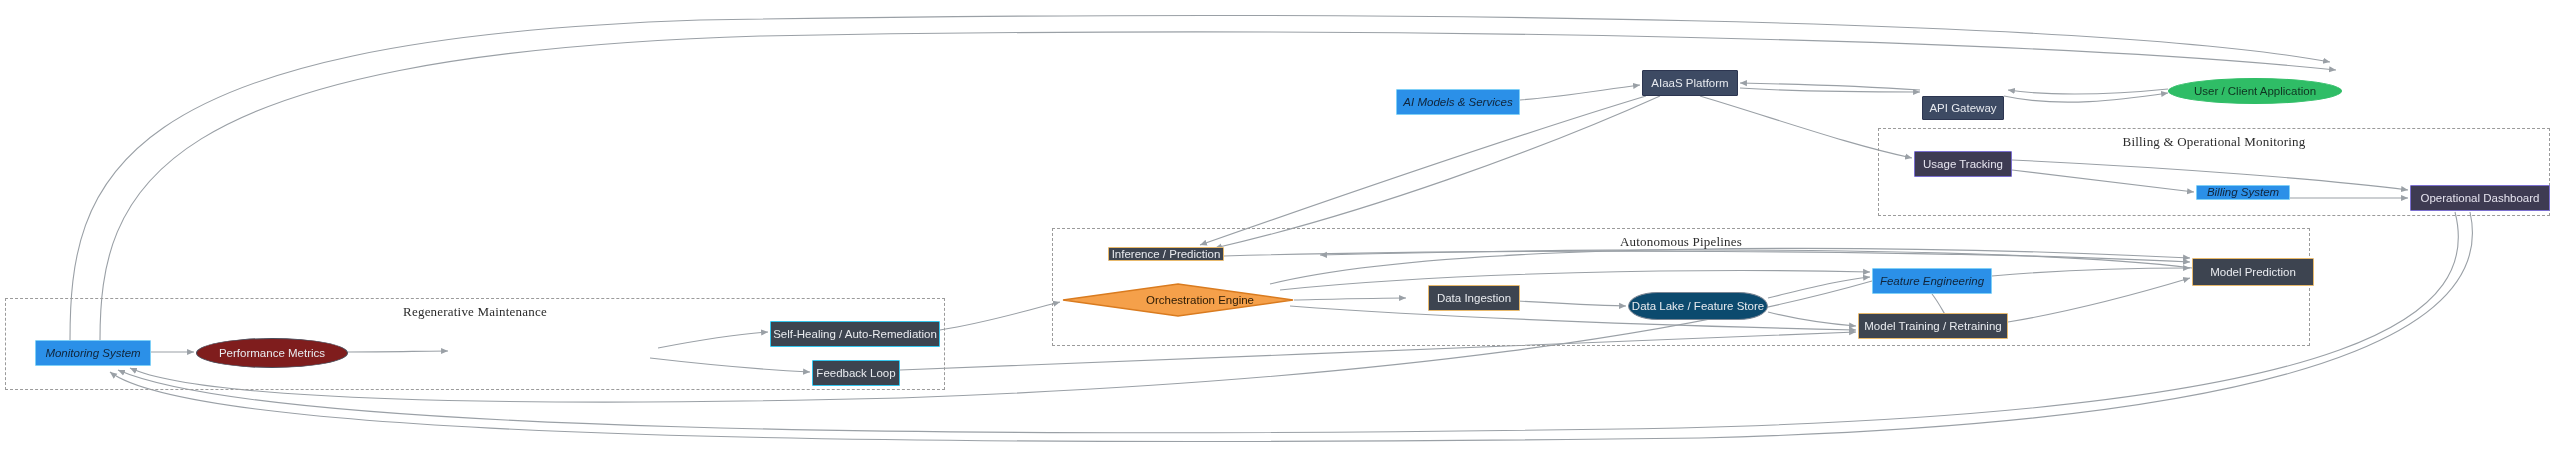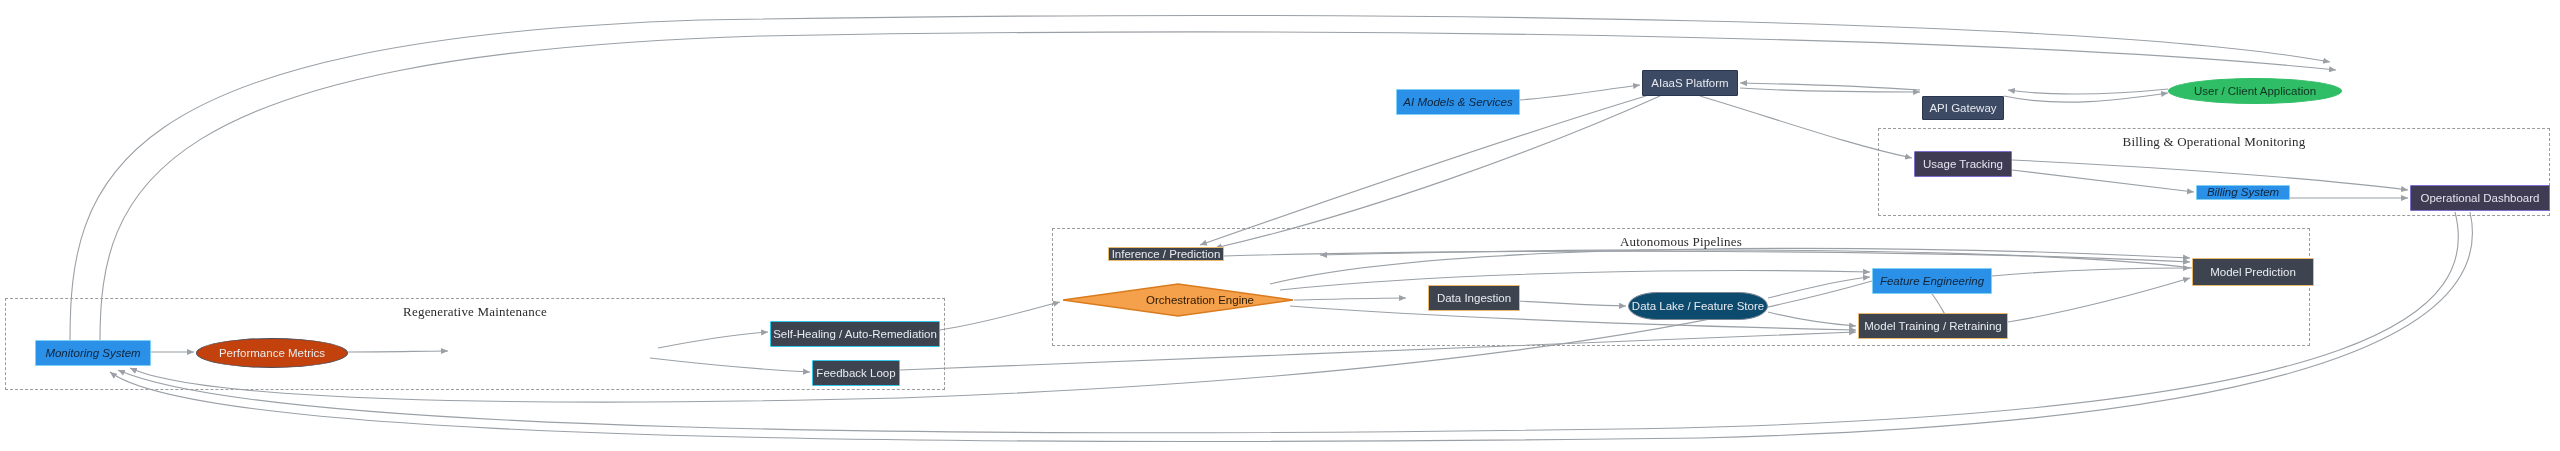--- a/index.html
+++ b/index.html
@@ -25,21 +25,21 @@
   .n-rect{border-radius:1px;}
   .n-dark{background:#3d4450;color:#e9ebef;border:1px solid #7d8795;}
   .n-darkgold{background:#3d4450;color:#e9ebef;border:1.5px solid #e8b96b;}
   .n-blue{background:#2b90e8;color:#10243a;border:1.5px solid #7fd0f7;font-style:italic;}
   .n-navy{background:#3d4a63;color:#e6e9ef;border:1.5px solid #2c3550;}
   .n-purple{background:#3e3b52;color:#e6e4ef;border:1.5px solid #7b6fd0;}
   .n-cyl{background:#0c4a6e;color:#e9ebef;border:1px solid #7d8795;
          border-radius:34px/16px;}
 
   .n-ellipse{border-radius:50%;}
-  .e-grey{background:#c2410c;color:#e9ebef;border:1px solid #4a4f5c;}
+  .e-grey{background:#7f1d1d;color:#e9ebef;border:1px solid #4a4f5c;}
   .e-green{background:#2fbd66;color:#0f3320;border:1px solid #2fbd66;}
 
   
   .n-diamond{background:transparent;border:none;}
   .n-diamond .dia{position:absolute;left:0;top:0;width:100%;height:100%;}
   .n-diamond .lbl{position:relative;z-index:2;}
   .d-orange-fill{fill:#f5a04a;stroke:#d97b1f;stroke-width:1.5;}
   .d-teal-fill{fill:#2f4858;stroke:#35c6ee;stroke-width:2;}
   .d-orange-txt{color:#2a1a05;margin-left:44px;}
   .d-teal-txt{color:#dff2f9;}

